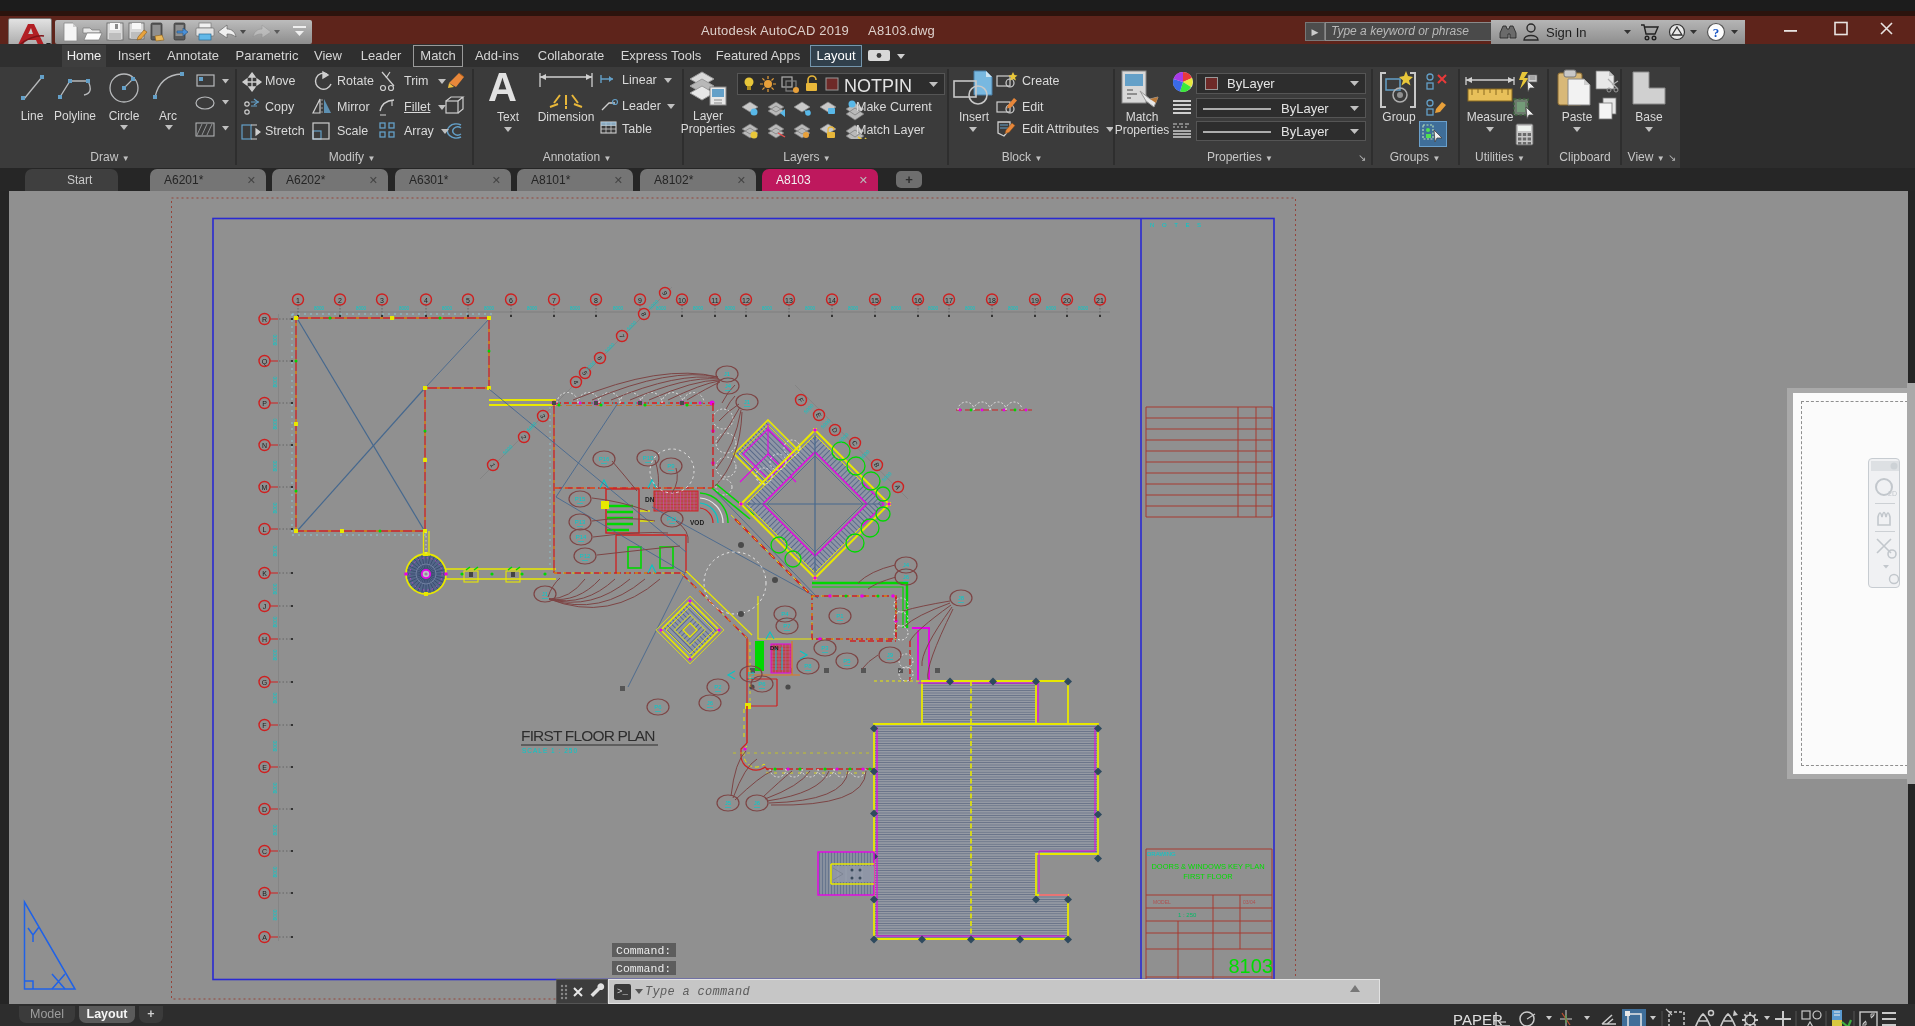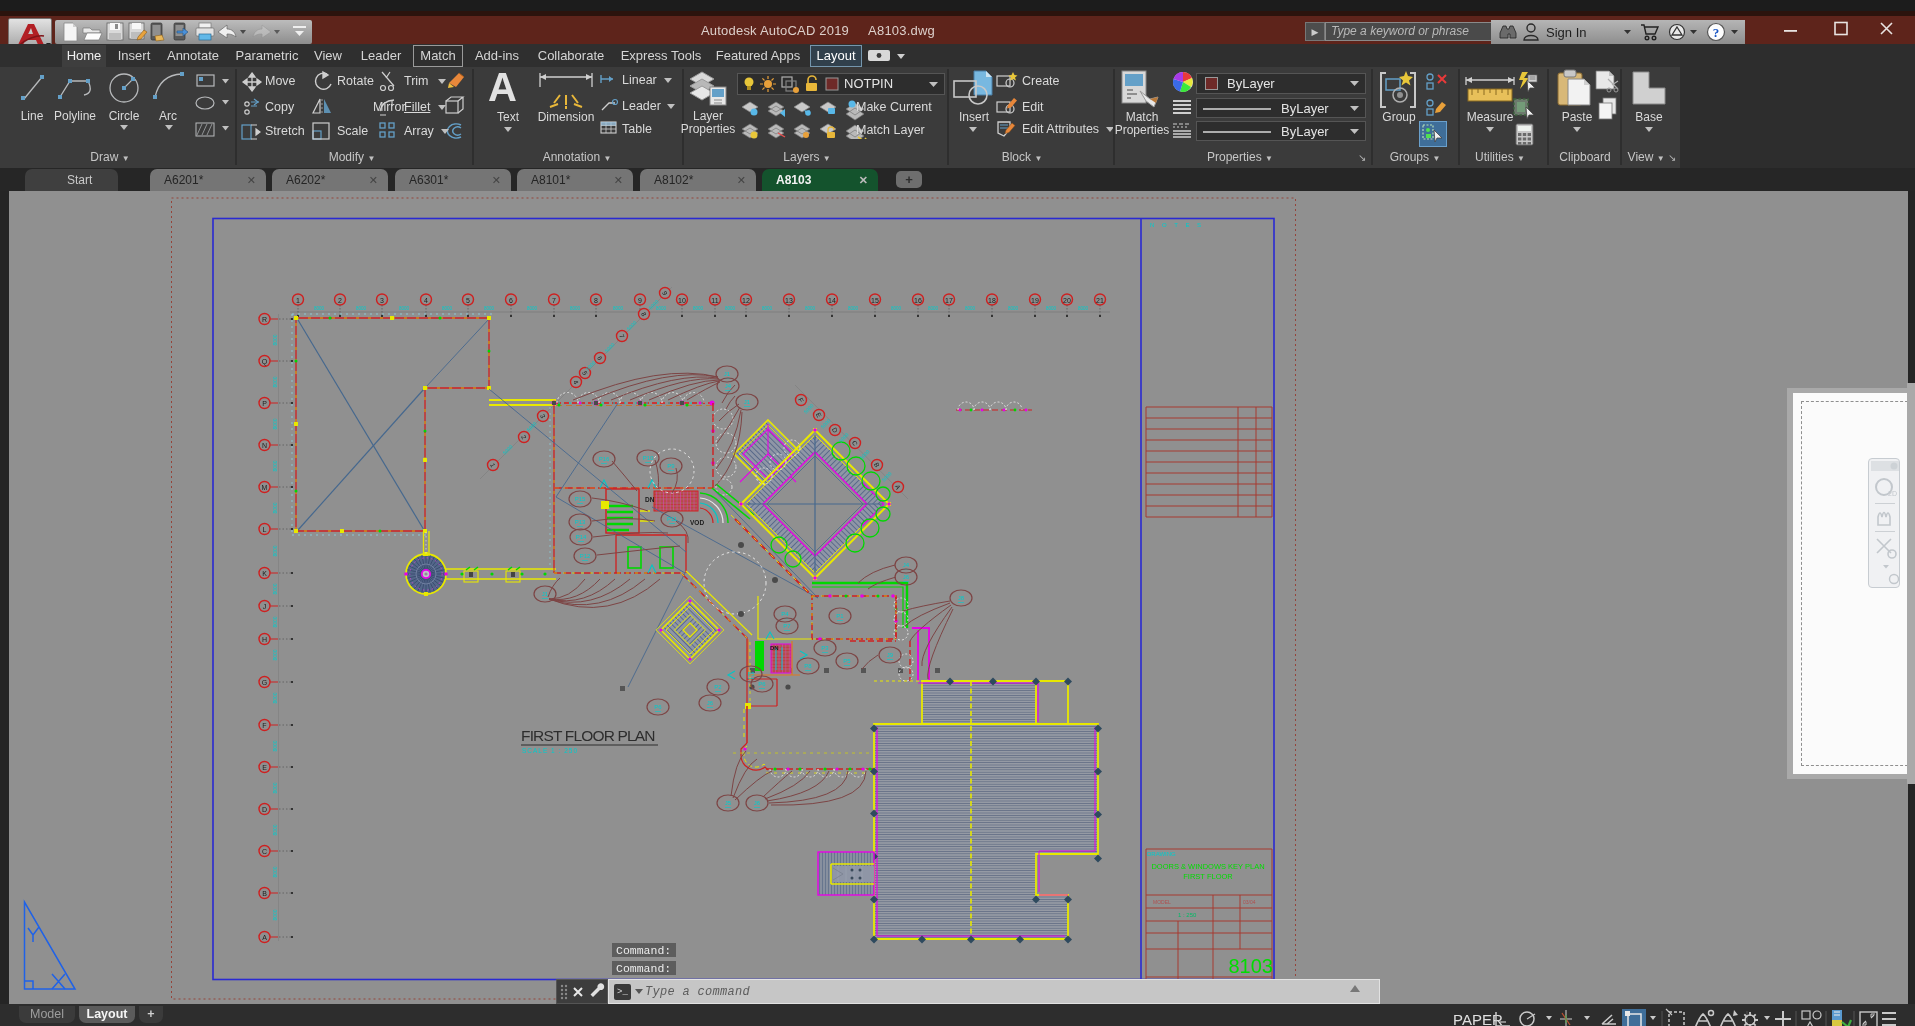--- a/index.html
+++ b/index.html
@@ -321,21 +321,21 @@
         <path d="M18 5 A5 4 0 1 0 18 11"></path>
       </g>
   </svg>
   <div class="lbl" style="left:265px; top:63px;">Move</div>
   <div class="lbl" style="left:337px; top:63px;">Rotate</div>
   <div class="lbl" style="left:404px; top:63px;">Trim</div>
   <svg class="abs" style="left:437px; top:68px;" width="10" height="6">
       <path d="M1 0 l8 0 l-4 5 z" fill="#c0c0c0"></path>
     </svg>
   <div class="lbl" style="left:265px; top:89px;">Copy</div>
-  <div class="lbl" style="left:337px; top:89px;margin-left:36px;">Mirror</div>
+  <div class="lbl" style="left:337px; top:89px;">Mirror</div>
   <div class="lbl" style="left:404px; top:89px;text-decoration:underline;">Fillet</div>
   <svg class="abs" style="left:437px; top:94px;" width="10" height="6">
       <path d="M1 0 l8 0 l-4 5 z" fill="#c0c0c0"></path>
     </svg>
   <div class="lbl" style="left:265px; top:113px;">Stretch</div>
   <div class="lbl" style="left:337px; top:113px;">Scale</div>
   <div class="lbl" style="left:404px; top:113px;">Array</div>
   <svg class="abs" style="left:440px; top:118px;" width="10" height="6">
       <path d="M1 0 l8 0 l-4 5 z" fill="#c0c0c0"></path>
     </svg>
@@ -399,21 +399,21 @@
         <g stroke="#e8a03a" stroke-width="1.2">
           <path d="M30 2 v3 M30 15 v3 M22 10 h3 M35 10 h3 M24.4 4.4 l2.1 2.1 M33.5 13.5 l2.1 2.1 M35.6 4.4 l-2.1 2.1 M26.5 13.5 l-2.1 2.1"></path>
         </g>
       <rect x="44" y="3" width="10" height="10" fill="none" stroke="#b0b0b0" stroke-width="1.2"></rect>
         <rect x="48" y="7" width="10" height="10" fill="none" stroke="#808080" stroke-width="1.2"></rect>
         <circle cx="58" cy="16" r="3" fill="#e8a03a"></circle>
       <path d="M70 9 v-3 a4 4 0 0 1 8 0" fill="none" stroke="#e8b73a" stroke-width="1.6"></path>
         <rect x="68" y="9" width="11" height="8" rx="1" fill="#e8b73a"></rect>
       <rect x="88" y="4" width="12" height="12" fill="#6e2a28" stroke="#999"></rect>
     </svg>
-    <span style="position:absolute; left:106px; top:2px; color:#e4e4e4; font-size:13px;">NOTPIN</span>
+    <span style="position:absolute; left:106px; top:2px; color:#e4e4e4; font-size:18px;">NOTPIN</span>
     <svg style="position:absolute; right:5px; top:8px;" width="10" height="6">
         <path d="M0 0 l9 0 l-4.5 5 z" fill="#c0c0c0"></path>
       </svg>
   </div>
   <svg class="abs" style="left:740px; top:88px;" width="205" height="40" viewBox="0 0 205 40">
     <g>
       <path d="M2 8 l8 -5 l8 5 l-8 5 z" fill="#c8c8c8" stroke="#888" stroke-width="0.7"></path>
         <circle cx="14" cy="13" r="3.5" fill="#58b8e8"></circle>
       <path d="M28 8 l8 -5 l8 5 l-8 5 z M28 12 l8 -5 l8 5 l-8 5 z" fill="#b9b9b9" stroke="#777" stroke-width="0.7"></path>
         <path d="M40 14 l5 -4 v8 z" fill="#58b8e8"></path>
@@ -649,21 +649,21 @@
       <span class="fx">✕</span>
     </div>
   <div class="ftab" style="left:517px; width:116px;">
       <span class="ftlbl">A8101*</span>
       <span class="fx">✕</span>
     </div>
   <div class="ftab" style="left:640px; width:116px;">
       <span class="ftlbl">A8102*</span>
       <span class="fx">✕</span>
     </div>
-  <div class="ftab" style="left:762px; width:116px; background:#14532d; color:#f2f2f2; font-weight:bold;text-align:right;">
+  <div class="ftab" style="left:762px; width:116px; background:#be185d; color:#f2f2f2; font-weight:normal;text-align:right;">
       <span class="ftlbl">A8103</span>
       <span class="fx" style="color:#bbb;">✕</span>
     </div>
   <div class="abs" style="top:160px; left:896px; width:26px; height:17px; background:#6e6e6e; border-radius:5px; color:#2c2c2c; text-align:center; line-height:17px; font-size:13px; font-weight:bold;">+</div>
 
   <div id="canvas">
     <svg id="canvsvg" width="1915" height="813" viewBox="0 180 1915 813" font-family="Liberation Sans, sans-serif">
       <defs>
         <pattern id="hd" width="3.8" height="3.8" patternUnits="userSpaceOnUse" patternTransform="rotate(45)">
           <rect width="3.8" height="3.8" fill="#8f96a6"></rect>

